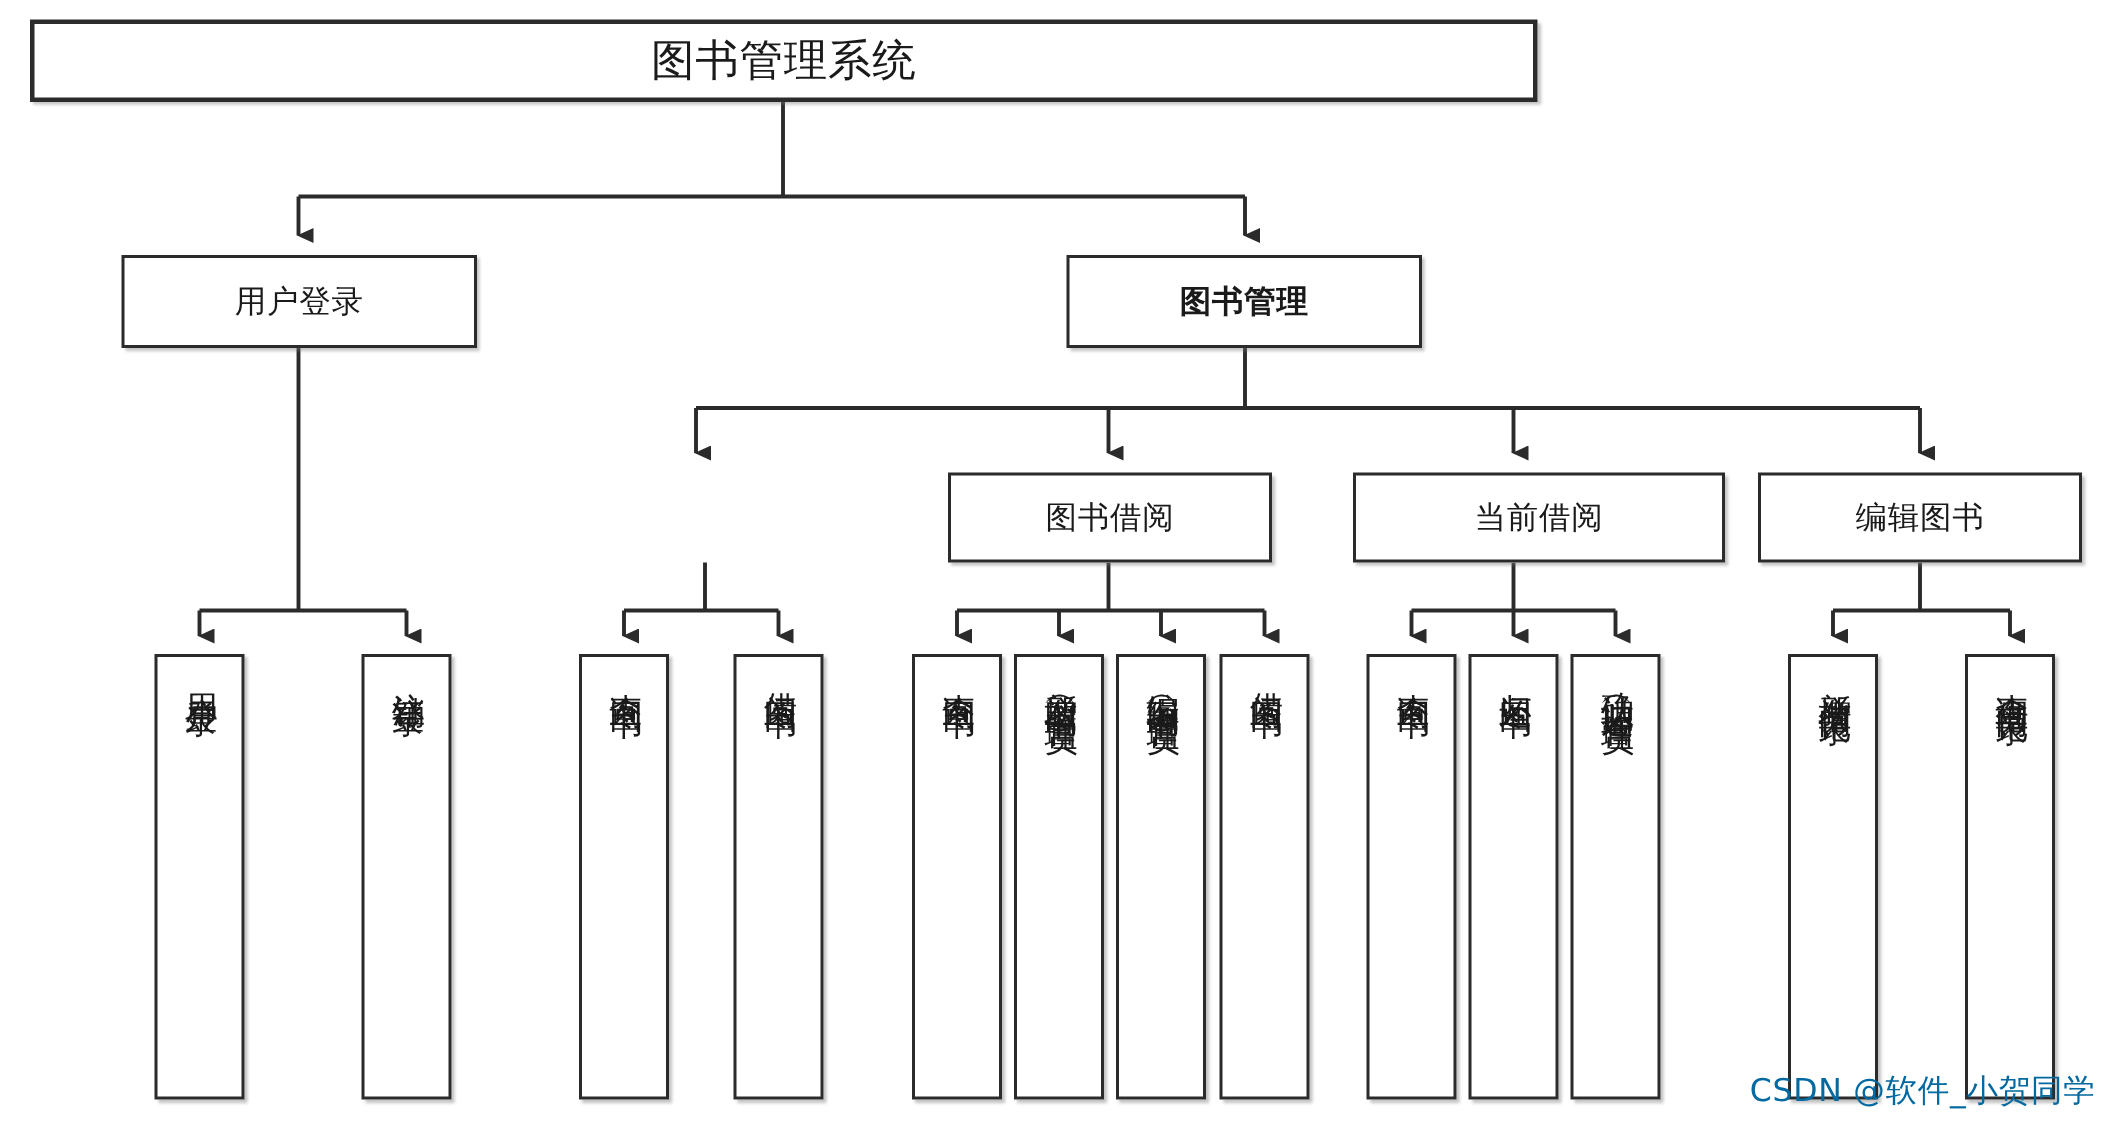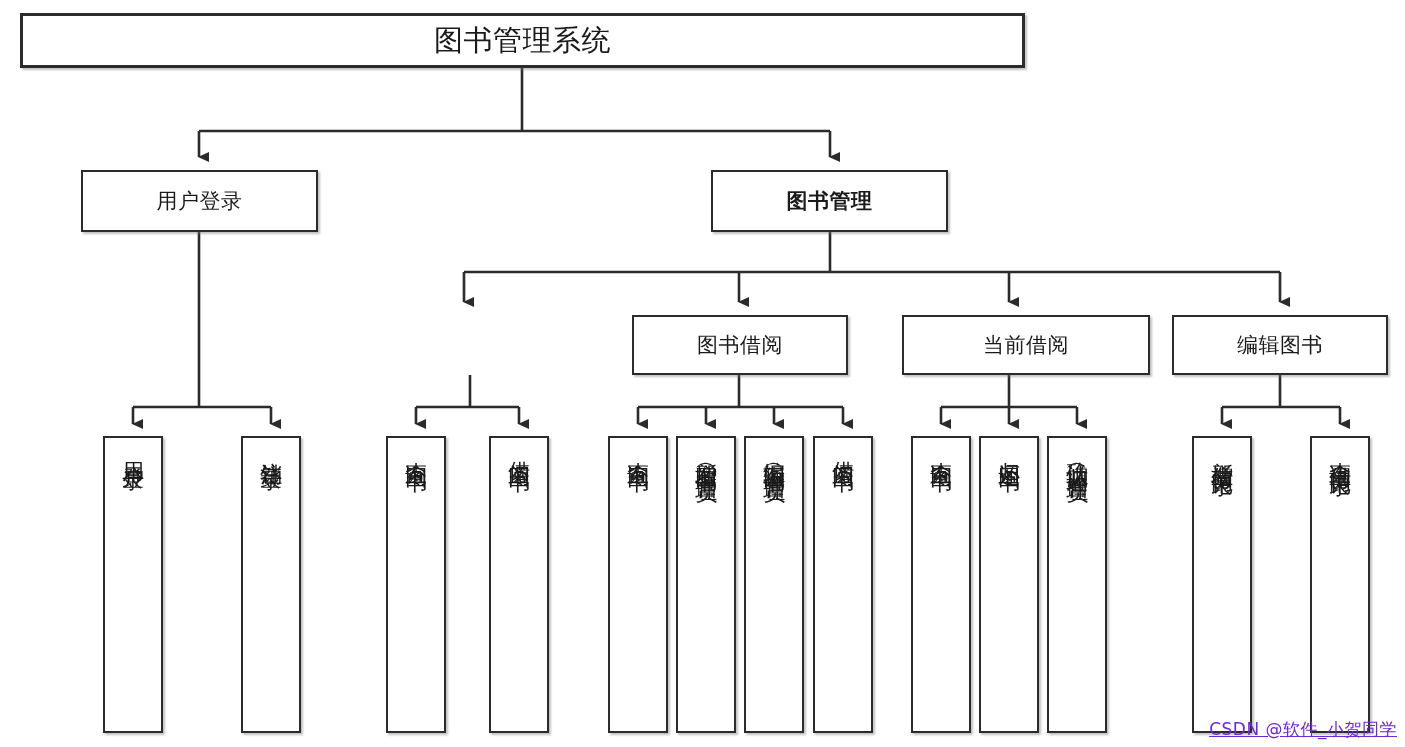--- a/index.html
+++ b/index.html
@@ -62,26 +62,25 @@
     font-size: 22px;
     line-height: 1.12;
     letter-spacing: 3px;
     white-space: normal;
     max-height: 100%;
   }
   .watermark {
     position: absolute;
     right: 8px;
     bottom: 6px;
-    font-size: 17px;
-    color: #6d28d9;
+    font-size: 21px;
+    color: #0369a1;
     letter-spacing: 0.5px;
     z-index: 6;
     white-space: nowrap;
-    text-decoration: underline;
   }
 </style>
 </head>
 <body>
 
 <div id="canvas">
 
   <svg class="wires" viewBox="0 0 1405 747" xmlns="http://www.w3.org/2000/svg">
     <defs>
       <marker id="arrowDown" markerWidth="10" markerHeight="11" refX="5" refY="10" orient="auto" markerUnits="userSpaceOnUse">

